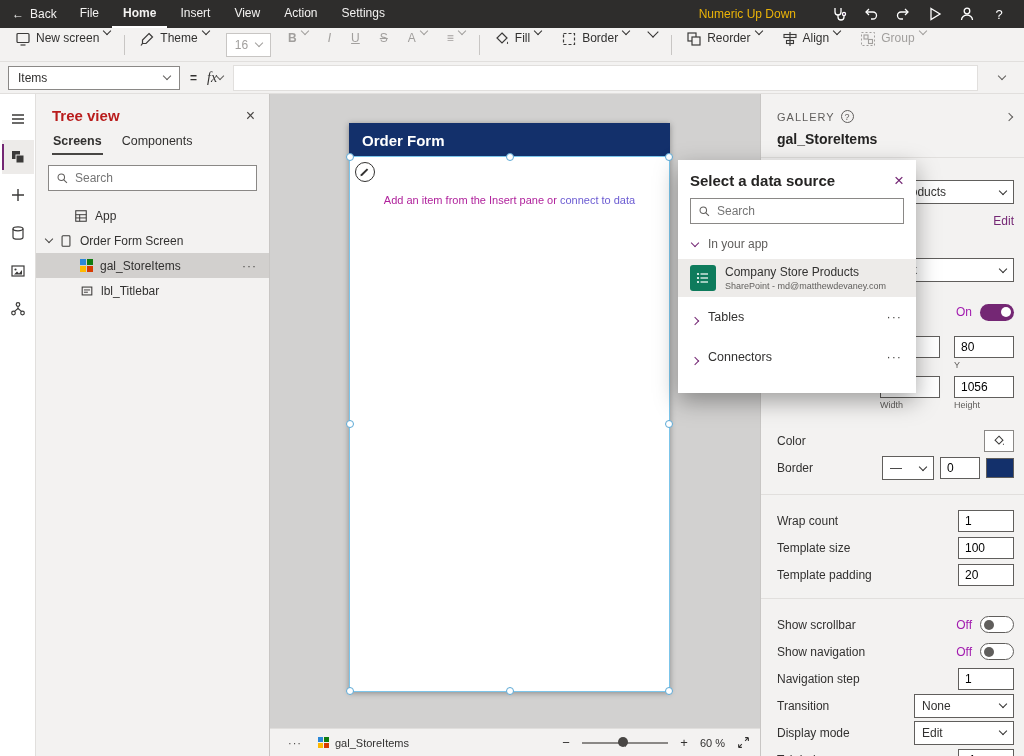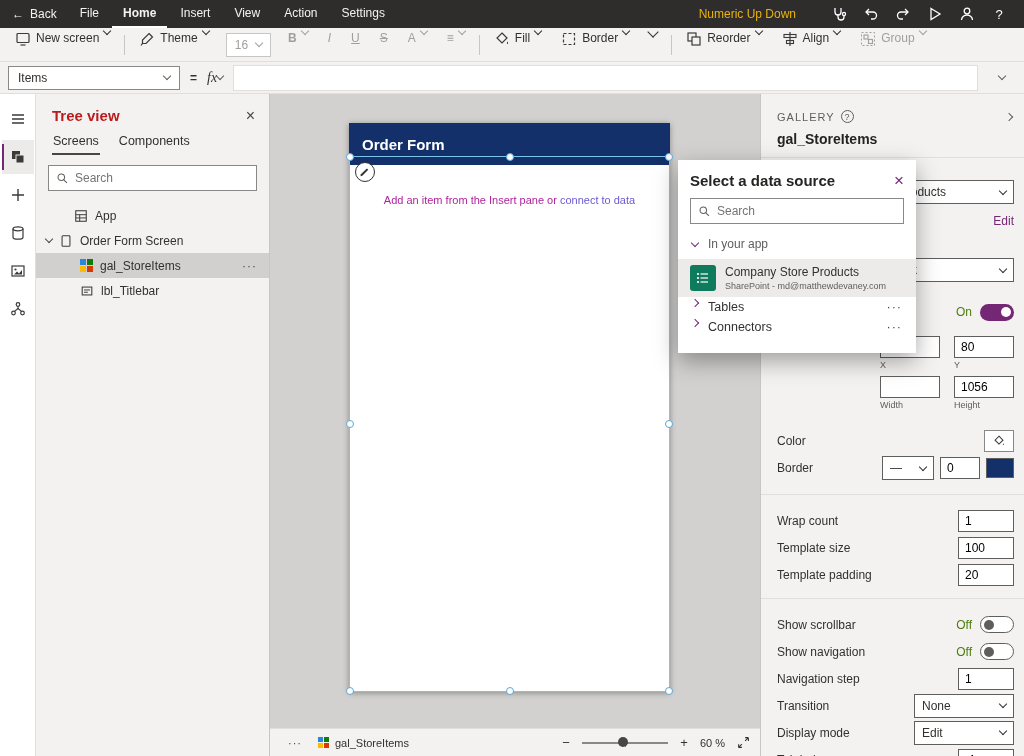--- a/index.html
+++ b/index.html
@@ -48,38 +48,38 @@
 .rail-ic.sel{background:#edebe9}
 .rail-ic.sel::before{content:"";position:absolute;left:0;top:4px;bottom:4px;width:2px;background:#742774}
 
 
 .tree{position:absolute;left:36px;top:0;bottom:0;width:234px;background:#f3f2f1;border-right:1px solid #c8c6c4}
 .tree-head{display:flex;justify-content:space-between;align-items:center;padding:13px 14px 4px 16px}
 .tree-title{font-size:15px;font-weight:bold;color:#b91c1c}
 .x-close{font-size:16px;color:#484644;line-height:1}
 .tree-tabs{display:flex;gap:18px;padding:2px 16px 0}
 .tab{padding:4px 1px 5px;font-size:12.5px;color:#323130;border-bottom:2px solid transparent}
-.tab.active{font-weight:normal;border-bottom:2px solid #484644}
+.tab.active{font-weight:bold;border-bottom:2px solid #484644}
 .searchbox{margin:10px 12px 12px;height:26px;border:1px solid #8a8886;background:#fff;display:flex;align-items:center;gap:6px;padding:0 7px}
 .searchbox input{border:none;outline:none;flex:1;font:12px "Liberation Sans",sans-serif;background:transparent;min-width:0}
 .tree-row{display:flex;align-items:center;gap:7px;height:25px;font-size:12px;color:#323130}
 .tr-app{padding-left:38px}
 .tr-screen{padding-left:10px}
 .tr-child{padding-left:44px}
 .tree-row.selected{background:#d2d0ce}
 .tr-dots{margin-left:auto;padding-right:12px;color:#484644;letter-spacing:1px}
 .galicon{display:grid;grid-template-columns:6px 6px;grid-template-rows:6px 6px;gap:1px}
 .galicon i{display:block}
 .galicon .c1{background:#2b88d8}.galicon .c2{background:#107c10}.galicon .c3{background:#ffb900}.galicon .c4{background:#d83b01}
 
 
 .center{position:absolute;left:270px;right:264px;top:0;bottom:0}
 .canvas-area{position:absolute;left:0;right:0;top:0;bottom:28px;background:#d2d1d0}
 .phone{position:absolute;left:79px;top:29px;width:321px;height:569px;background:#fff;box-shadow:0 1px 6px rgba(0,0,0,.35)}
-.phone-header{height:42px;background:#13306b;color:#fff;display:flex;align-items:center;padding-left:13px;font-size:15px;font-weight:bold}
+.phone-header{height:34px;background:#13306b;color:#fff;display:flex;align-items:center;padding-left:13px;font-size:15px;font-weight:bold}
 .gal-sel{position:absolute;left:0;right:0;top:33px;bottom:0;border:1px solid #7cc5ea}
 .hnd{position:absolute;width:8px;height:8px;border-radius:50%;background:#fff;border:1px solid #5ca9d6;z-index:3}
 .pencil{position:absolute;left:5px;top:5px;width:20px;height:20px;border-radius:50%;background:#fff;border:1.5px solid #323130;display:flex;align-items:center;justify-content:center}
 .hint{position:absolute;top:37px;left:0;right:0;text-align:center;font-size:11px;color:#b0229c}
 .hint a{color:#6b5bd2;text-decoration:none}
 
 
 .statusbar{position:absolute;left:0;right:0;bottom:0;height:28px;background:#f3f2f1;border-top:1px solid #e1dfdd;display:flex;align-items:center;padding:0 10px 0 18px;font-size:11px;color:#323130}
 .sb-dots{letter-spacing:1px;color:#484644;margin-right:16px}
 .sb-name{display:flex;align-items:center;gap:6px}
@@ -111,36 +111,36 @@
 .tgl.on::after{content:"";position:absolute;right:3px;top:3.5px;width:10px;height:10px;border-radius:50%;background:#fff}
 .tgl.off{background:#fff;border:1px solid #605e5c}
 .tgl.off::after{content:"";position:absolute;left:3px;top:2.5px;width:10px;height:10px;border-radius:50%;background:#605e5c}
 .fld{display:flex;flex-direction:column}
 .fld .flbl{font-size:9px;color:#605e5c;margin-top:2px}
 .pos-row{align-items:flex-start;height:40px;justify-content:flex-end;gap:14px;padding-right:10px}
 .color-btn{width:30px;height:22px;background:#fff;border:1px solid #8a8886;display:flex;align-items:center;justify-content:center}
 .bctrls{display:flex;align-items:center;gap:6px}
 .swatch{width:28px;height:20px;background:#13306b;border:1px solid #605e5c}
 .gap20{height:20px}.gap24{height:24px}.gap12{height:12px}.gap16{height:16px}
-.tlabel{color:#4d7c0f}
+.tlabel{color:#a21caf}
 
 
 .dialog{position:absolute;left:678px;top:160px;width:238px;background:#fff;box-shadow:0 8px 22px rgba(0,0,0,.35);z-index:50;padding-bottom:16px}
 .dlg-head{display:flex;justify-content:space-between;align-items:center;padding:12px 12px 9px}
 .dlg-title{font-size:15px;font-weight:bold;color:#252423}
 .dlg-close{color:#742774;font-size:17px;line-height:1}
 .dlg-search{margin:0 12px;height:26px;border:1px solid #8a8886;display:flex;align-items:center;gap:6px;padding:0 7px;background:#fff}
 .dlg-search input{border:none;outline:none;flex:1;font:12px "Liberation Sans",sans-serif;min-width:0}
 .dlg-section{display:flex;align-items:center;gap:10px;padding:13px 14px 8px;color:#605e5c}
 .purple{color:#742774}
 .dlg-item{display:flex;align-items:center;gap:9px;padding:6px 12px;background:#edebe9;min-height:38px}
 .ds-ic{width:26px;height:26px;border-radius:3px;background:#0e7b5c;display:flex;align-items:center;justify-content:center;flex:none}
 .ds-name{font-size:12px;color:#323130}
 .ds-sub{font-size:9px;color:#605e5c;margin-top:2px}
-.dlg-group{display:flex;align-items:flex-start;gap:10px;padding:3px 14px;font-size:12.5px;color:#323130}
+.dlg-group{display:flex;align-items:flex-end;gap:10px;padding:13px 14px;font-size:12.5px;color:#323130}
 .dlg-group .tr-dots{padding-right:0}
 </style>
 </head>
 <body>
 
 <div class="app">
 
   <header class="topbar">
     <div class="tb-back">
       <span>←</span>

